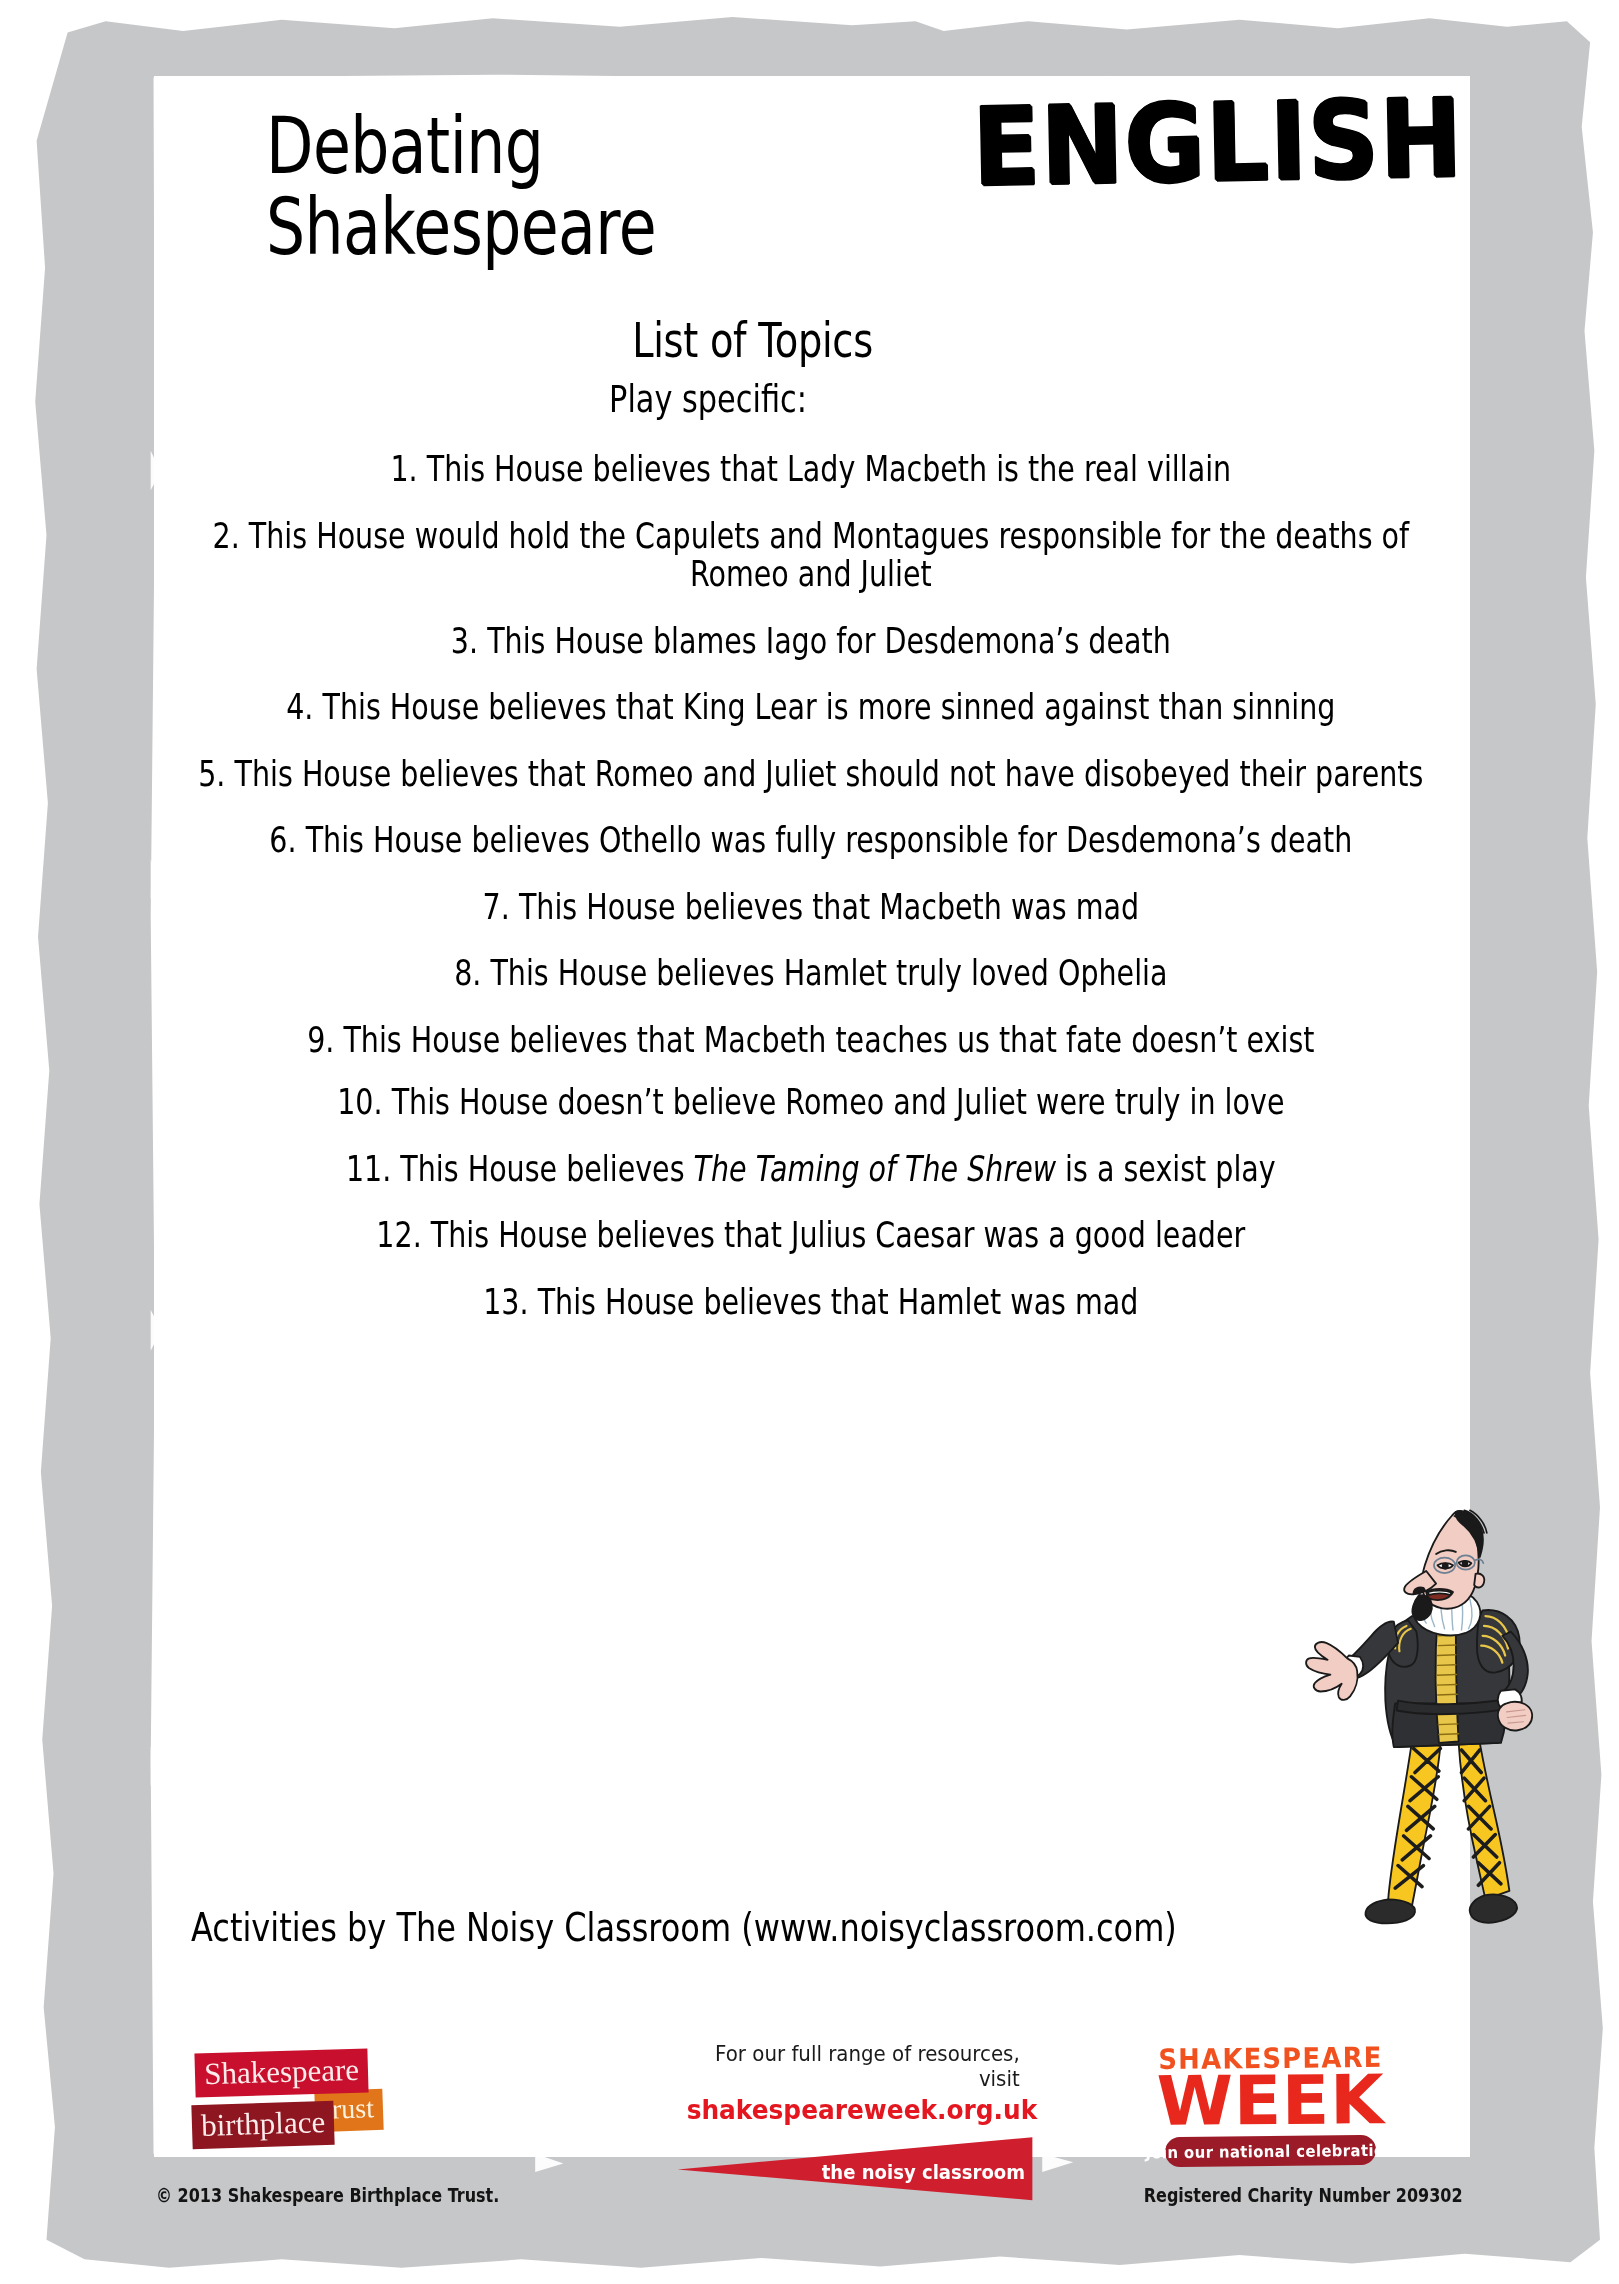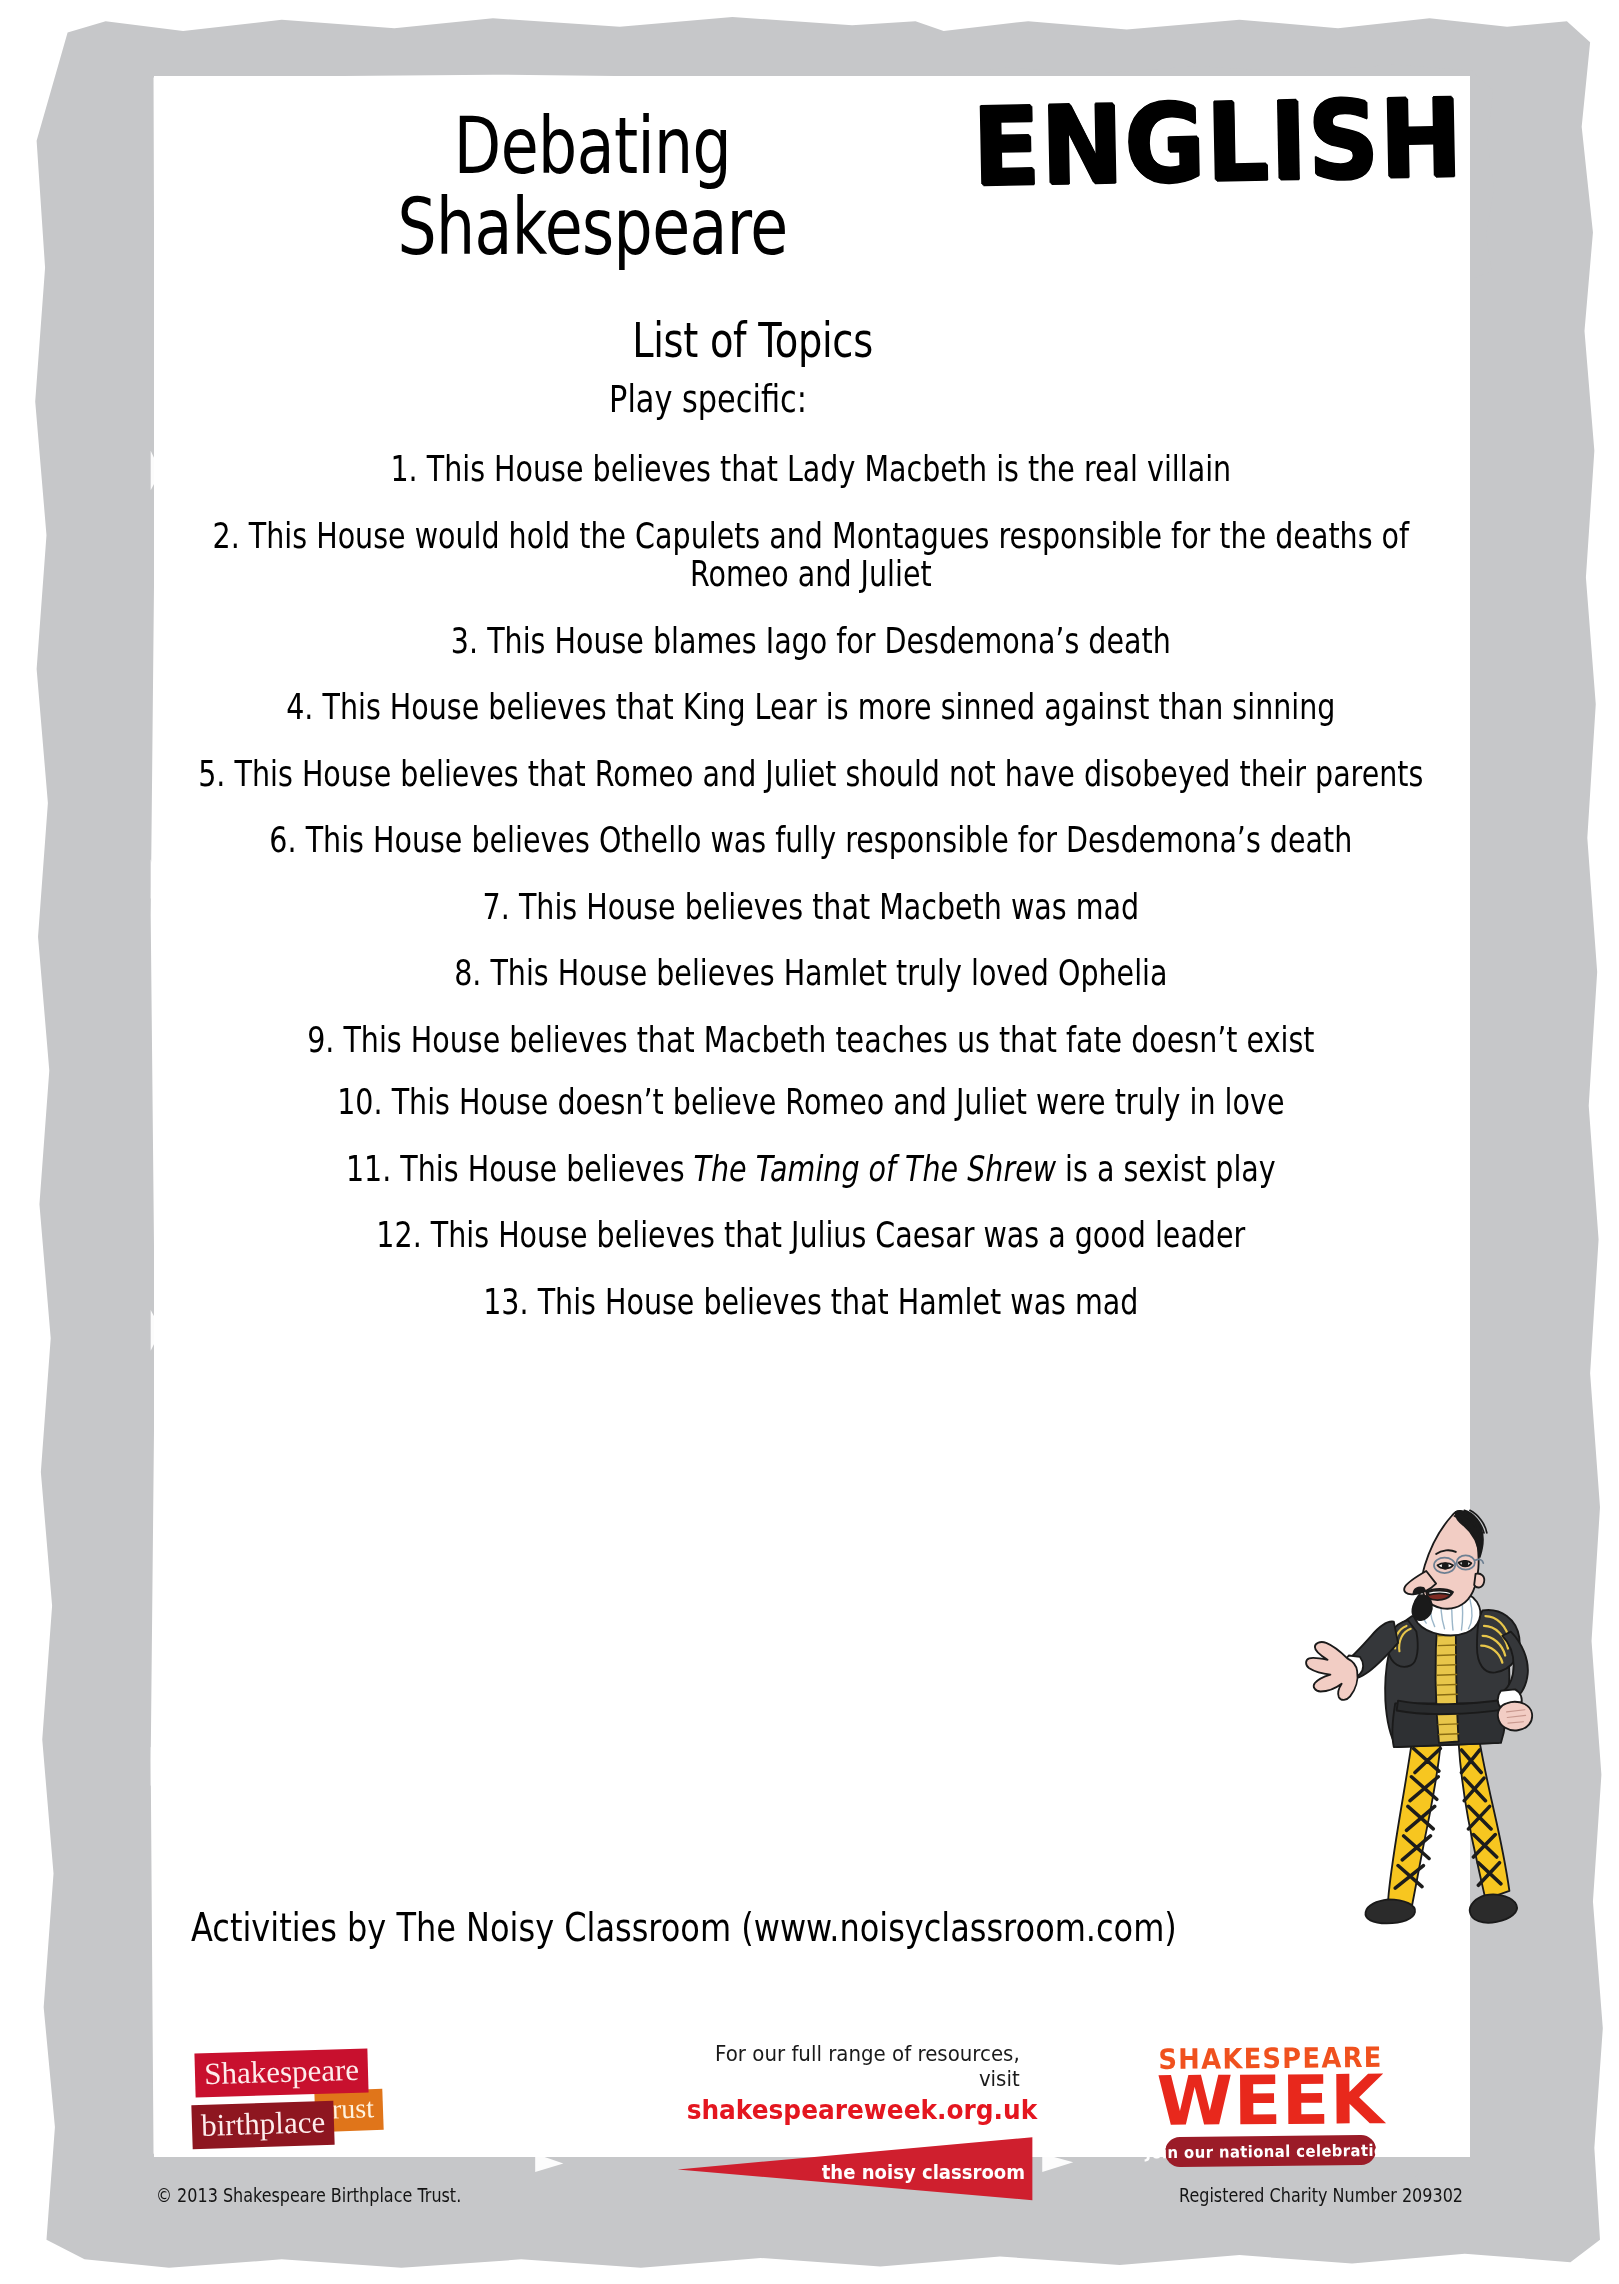--- a/index.html
+++ b/index.html
@@ -15,21 +15,21 @@
   #frame-layer svg{display:block;width:1619px;height:2284px;}
 
   
   .sheet{
     position:absolute;left:154px;top:76px;width:1316px;height:2081px;
     background:#ffffff;z-index:2;
   }
 
   
   .title-block{
-    position:absolute;left:2px;top:0;width:873px;text-align:center;
+    position:absolute;left:16px;top:0;width:873px;text-align:left;
     z-index:4;
   }
   .doc-title{
     font-family:"DejaVu Sans","Liberation Sans",sans-serif;
     font-size:79px;line-height:1.03;font-weight:400;color:#000;
     letter-spacing:-0.7px;
     transform:scaleX(.78);transform-origin:50% 0;
     margin:0;padding-top:30px;white-space:pre-line;
   }
   .subtitle{
@@ -159,21 +159,21 @@
     font-family:"DejaVu Sans","Liberation Sans",sans-serif;
     font-weight:bold;font-size:16px;color:#ffffff;letter-spacing:0.4px;
     white-space:nowrap;
     transform:scaleX(.93);
   }
 
   
   .legal{
     position:absolute;left:0;top:2183px;width:1619px;height:42px;z-index:7;
     font-family:"DejaVu Sans","Liberation Sans",sans-serif;
-    font-weight:normal;font-size:20px;color:#141414;
+    font-weight:bold;font-size:20px;color:#141414;
   }
   .legal .left{position:absolute;left:156px;top:0;transform:scaleX(.8);transform-origin:0 50%;white-space:nowrap;}
   .legal .right{position:absolute;right:156px;top:0;transform:scaleX(.8);transform-origin:100% 50%;white-space:nowrap;}
 </style>
 </head>
 <body>
 
 <div id="frame-layer">
   <svg viewBox="0 0 2299 3243" preserveAspectRatio="none" aria-hidden="true">
 

